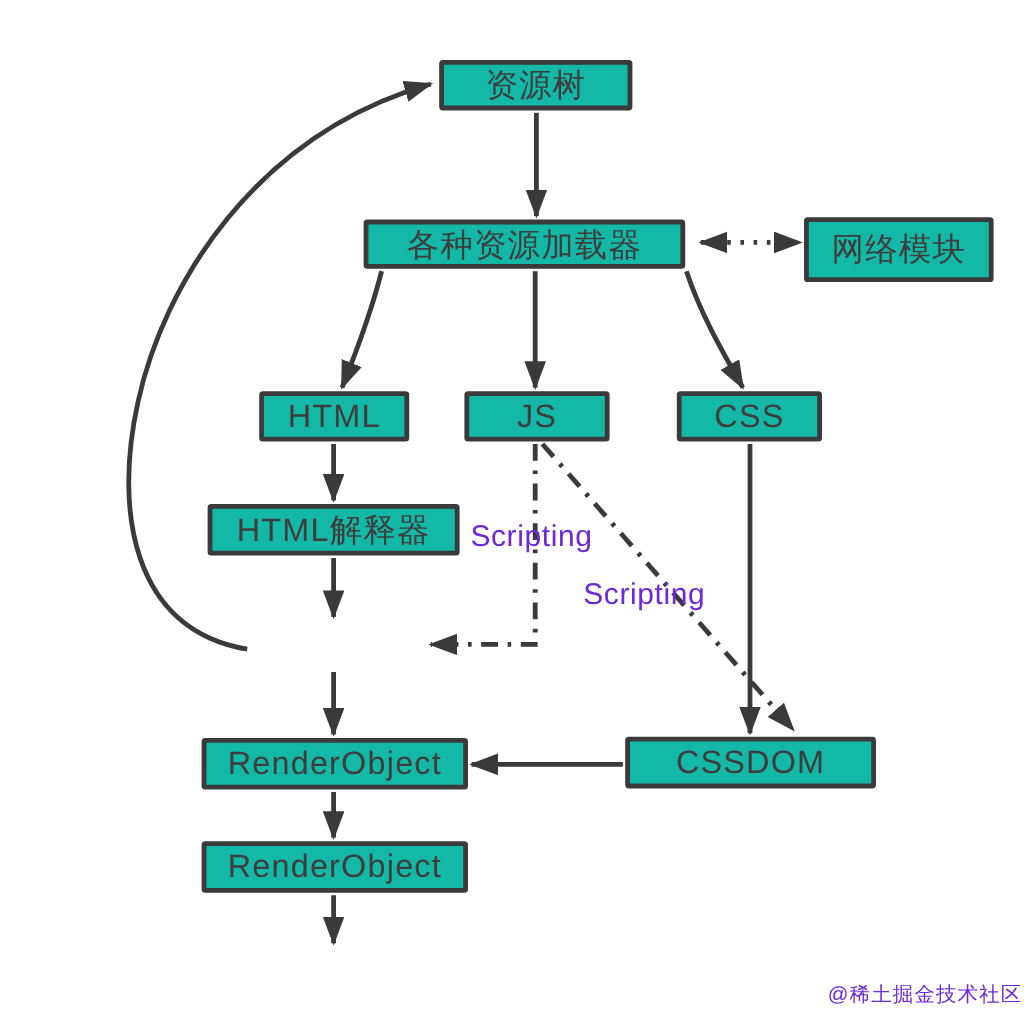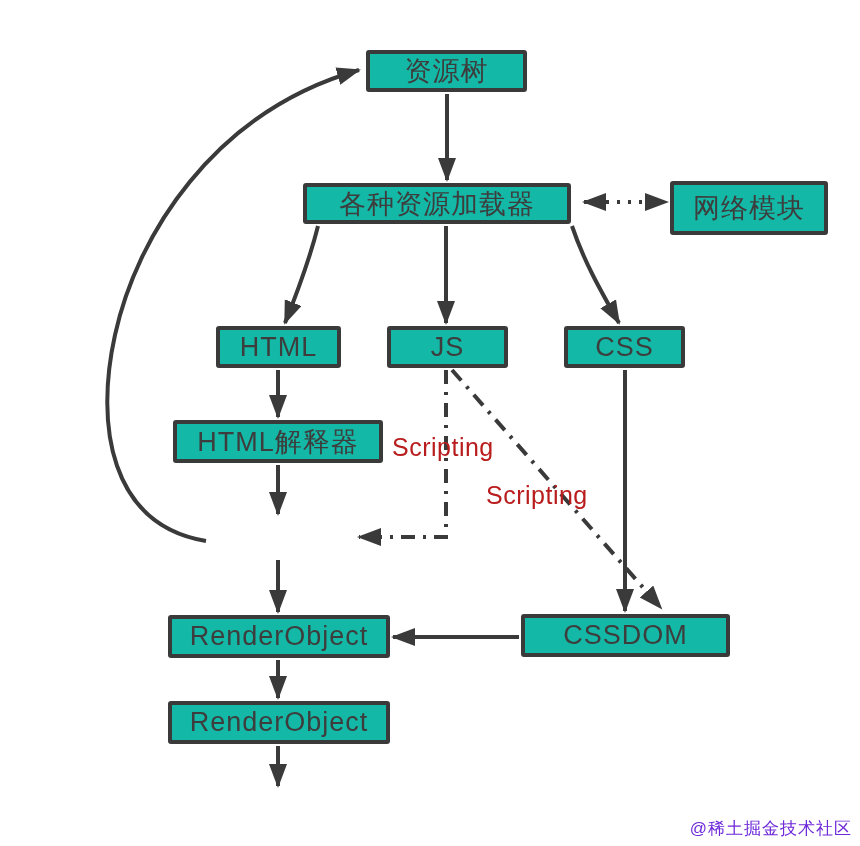--- a/index.html
+++ b/index.html
@@ -31,21 +31,21 @@
     display: flex;
     align-items: center;
     justify-content: center;
     font-size: 27px;
     letter-spacing: 1px;
     z-index: 2;
     white-space: nowrap;
   }
   .edge-label {
     position: absolute;
-    color: #b91c1c;
+    color: #6d28d9;
     font-size: 25px;
     letter-spacing: 0.5px;
     z-index: 3;
     white-space: nowrap;
   }
   .watermark {
     position: absolute;
     right: 8px;
     bottom: 6px;
     color: #6d28d9;

